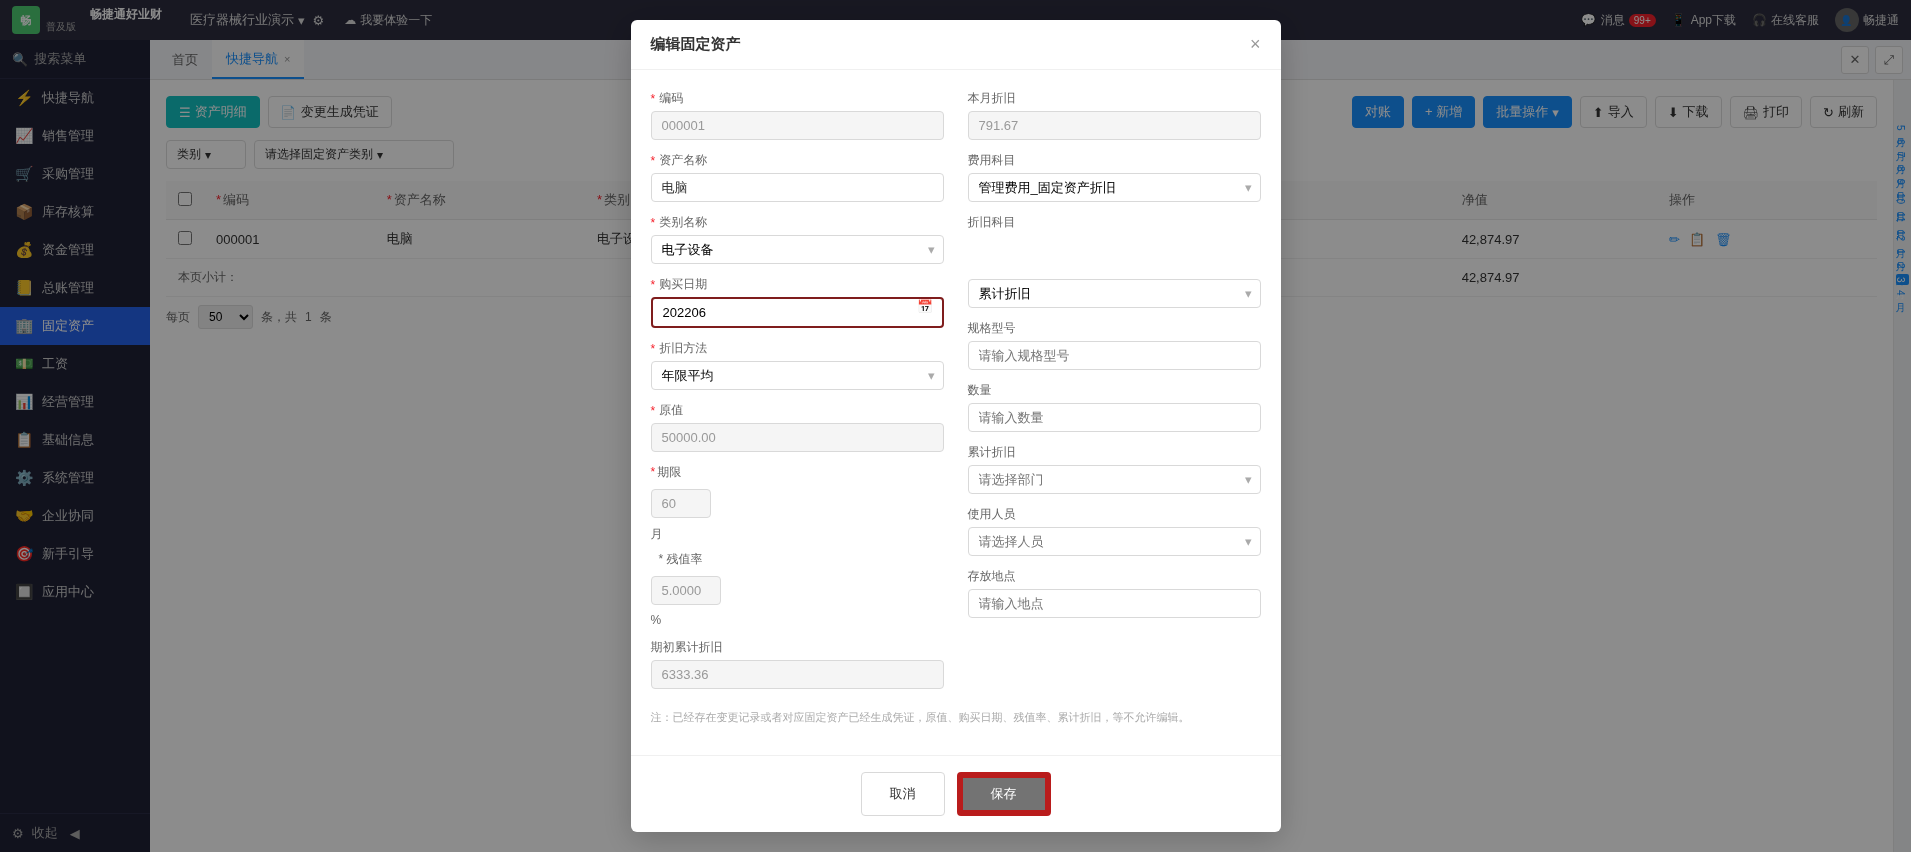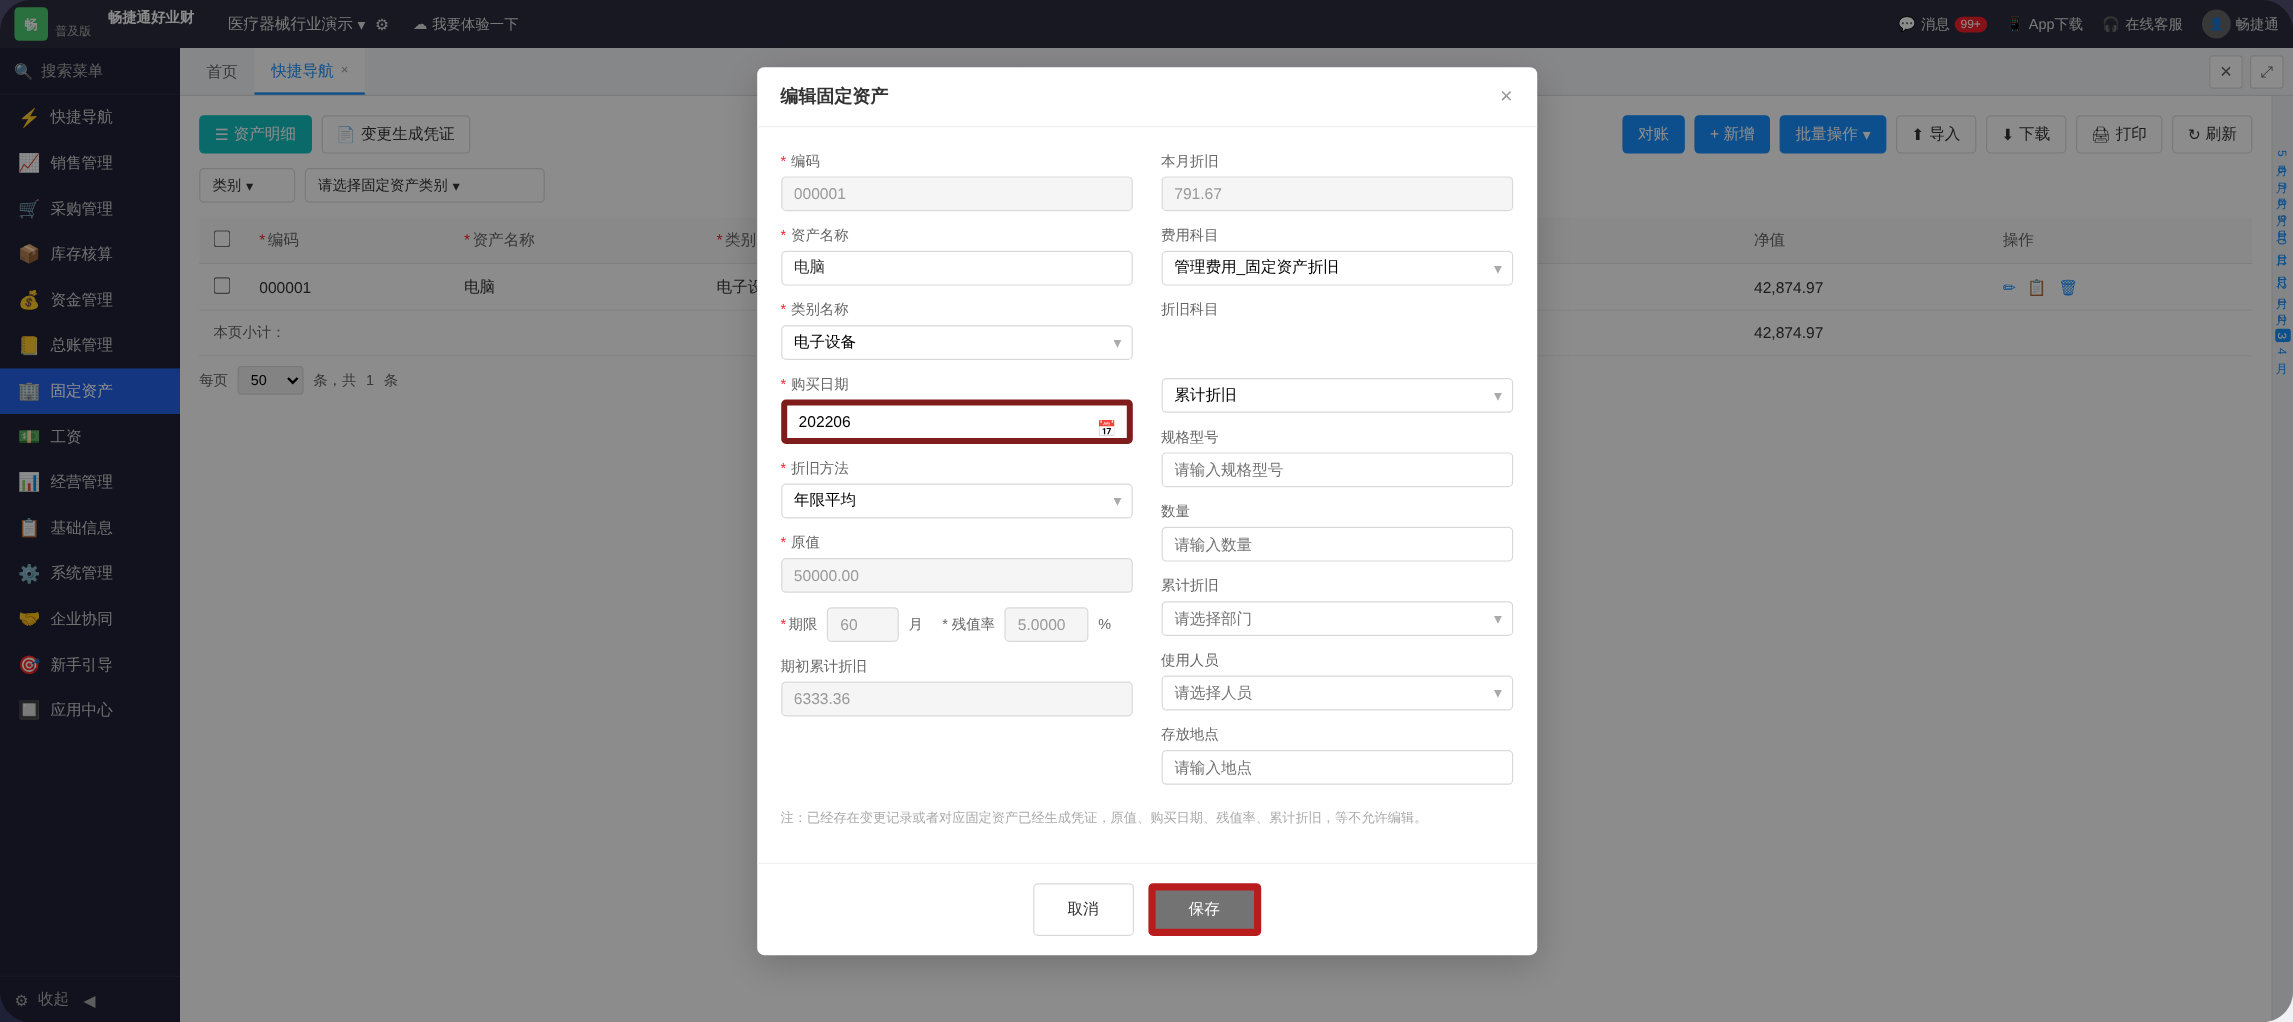--- a/index.html
+++ b/index.html
@@ -58,45 +58,45 @@
     .data-table { width: 100%; border-collapse: collapse; font-size: 13px; }
     .data-table th { background: #fafafa; padding: 10px 12px; text-align: left; border-bottom: 1px solid #e8e8e8; color: #666; font-weight: 500; white-space: nowrap; }
     .data-table td { padding: 10px 12px; border-bottom: 1px solid #f0f0f0; white-space: nowrap; }
     .required-star { color: #f5222d; margin-right: 2px; }
     .table-checkbox { width: 14px; height: 14px; cursor: pointer; }
 
     
     .col-date { color: #1890ff; font-size: 12px; }
 
     
-    .modal-overlay { position: fixed; top: 0; left: 0; width: 100%; height: 100%; background: rgba(0,0,0,0.45); z-index: 1000; display: flex; align-items: center; justify-content: center; border-radius: 26px; }
+    .modal-overlay { position: fixed; top: 0; left: 0; width: 100%; height: 100%; background: rgba(0,0,0,0.45); z-index: 1000; display: flex; align-items: center; justify-content: center; }
     .modal { background: white; border-radius: 6px; width: 650px; box-shadow: 0 8px 32px rgba(0,0,0,0.2); }
     .modal-header { display: flex; align-items: center; justify-content: space-between; padding: 14px 20px; border-bottom: 1px solid #f0f0f0; }
     .modal-title { font-size: 15px; font-weight: 600; color: #333; }
     .modal-close { cursor: pointer; color: #999; font-size: 18px; }
     .modal-body { padding: 20px; }
     .modal-footer { display: flex; justify-content: center; gap: 12px; padding: 16px 20px; border-top: 1px solid #f0f0f0; }
 
     
     .form-grid { display: grid; grid-template-columns: 1fr 1fr; gap: 16px 24px; }
     .form-row { display: flex; flex-direction: column; gap: 4px; }
     .form-label { font-size: 12px; color: #666; display: flex; align-items: center; gap: 2px; }
     .form-input { border: 1px solid #d9d9d9; border-radius: 4px; padding: 6px 10px; font-size: 13px; color: #333; width: 100%; outline: none; background: white; }
     .form-input.disabled { background: #f5f5f5; color: #999; }
     .form-select-wrap { display: flex; align-items: center; border: 1px solid #d9d9d9; border-radius: 4px; background: white; }
     .form-select-wrap input { border: none; flex: 1; padding: 6px 10px; font-size: 13px; outline: none; background: transparent; }
     .form-select-wrap .chevron { padding: 0 8px; color: #aaa; cursor: pointer; }
-    .inline-row { display: flex; align-items: center; gap: 8px; }
+    .inline-row { display: flex; align-items: flex-start; gap: 8px; flex-direction: column; }
     .inline-label { font-size: 12px; color: #666; white-space: nowrap; }
     .inline-input { border: 1px solid #d9d9d9; border-radius: 4px; padding: 6px 10px; font-size: 13px; width: 60px; outline: none; }
     .inline-unit { font-size: 12px; color: #666; }
     .form-note { font-size: 11px; color: #aaa; padding: 8px 0; line-height: 1.6; }
     .btn-cancel { padding: 7px 28px; border: 1px solid #d9d9d9; border-radius: 4px; background: white; cursor: pointer; font-size: 13px; color: #333; }
     .btn-save { padding: 7px 28px; border: 6px solid #b91c1c; border-radius: 4px; background: #737373; cursor: pointer; font-size: 13px; color: white; }
-    .date-input-wrap { display: flex; align-items: flex-end; border: 5px solid #7f1d1d; border-radius: 4px; background: white; }
+    .date-input-wrap { display: flex; align-items: flex-start; border: 2px solid #7f1d1d; border-radius: 4px; background: white; }
     .date-input-wrap input { border: none; flex: 1; padding: 6px 10px; font-size: 13px; outline: none; background: transparent; }
     .date-icon { padding: 0 8px; color: #aaa; cursor: pointer; }
 
     
     .pagination { display: flex; align-items: center; gap: 8px; padding: 8px 0; font-size: 12px; color: #666; }
     .pagination-select { padding: 3px 6px; border: 1px solid #ddd; border-radius: 3px; font-size: 12px; }
   </style>
 </head>
 <body>
 

